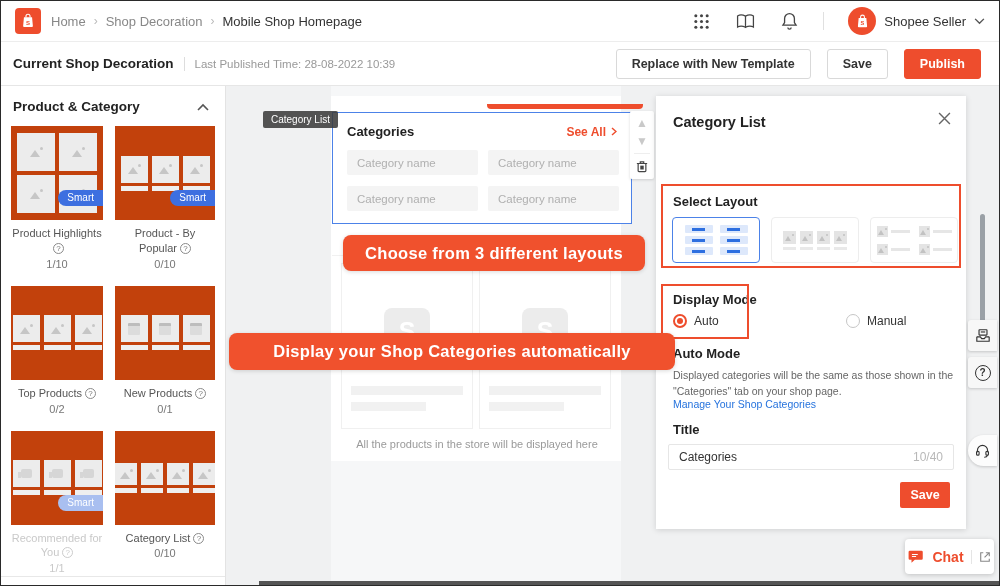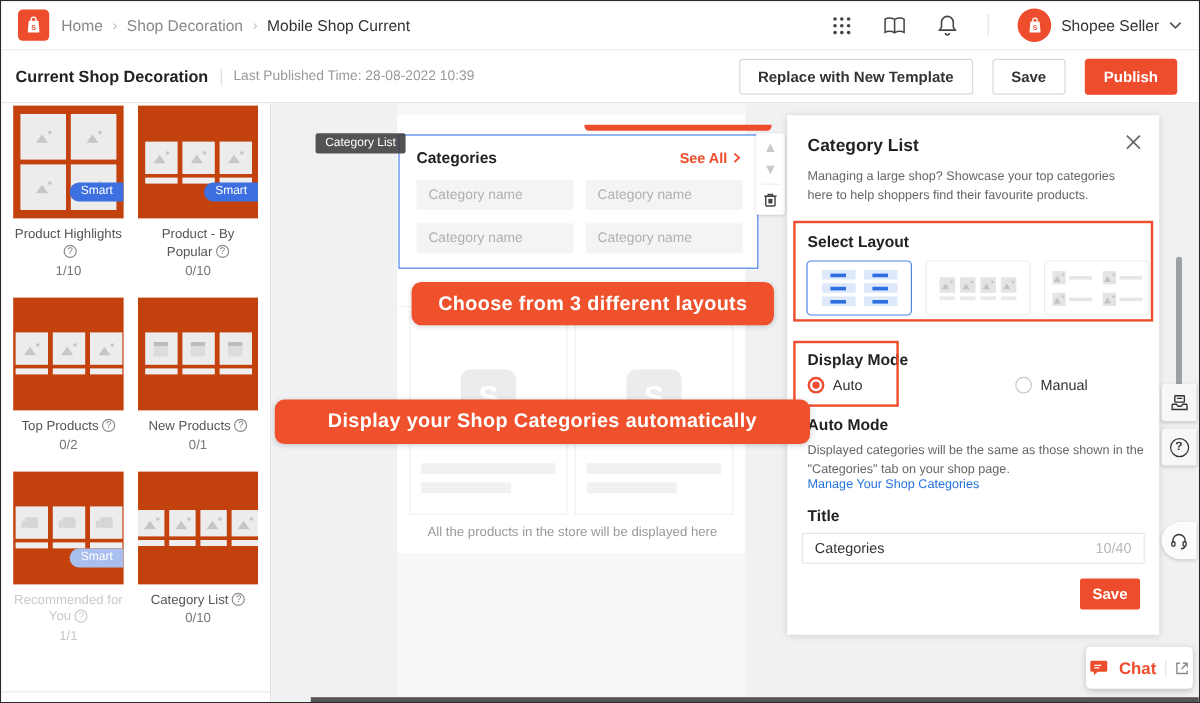--- a/index.html
+++ b/index.html
@@ -158,21 +158,21 @@
         <path d="M6.6 7h10.8l1.1 11.6a1.3 1.3 0 0 1-1.3 1.4H6.8a1.3 1.3 0 0 1-1.3-1.4z" fill="#fff"></path>
         <path d="M9.3 7.2V5.7a2.7 2.7 0 0 1 5.4 0v1.5" fill="none" stroke="#fff" stroke-width="1.5"></path>
         <text x="12" y="16.8" font-size="8" fill="#EE4D2D" text-anchor="middle" font-weight="bold">S</text>
       </svg>
     </div>
     <div class="crumbs">
       <span>Home</span>
       <span class="crumb-sep">›</span>
       <span>Shop Decoration</span>
       <span class="crumb-sep">›</span>
-      <span class="crumb-last">Mobile Shop Current</span>
+      <span class="crumb-last">Mobile Shop Homepage</span>
     </div>
     <div class="top-actions">
       <span class="tool-ic">
         <svg width="17" height="17" viewBox="0 0 18 18">
             <g fill="#444">
           <circle cx="3" cy="3" r="1.6"></circle>
               <circle cx="9" cy="3" r="1.6"></circle>
               <circle cx="15" cy="3" r="1.6"></circle>
           <circle cx="3" cy="9" r="1.6"></circle>
               <circle cx="9" cy="9" r="1.6"></circle>
@@ -216,20 +216,26 @@
     <span class="sub-divider"></span>
     <span class="sub-time">Last Published Time: 28-08-2022 10:39</span>
     <div class="sub-actions">
       <button class="btn">Replace with New Template</button>
       <button class="btn">Save</button>
       <button class="btn primary">Publish</button>
     </div>
   </div>
 
   <div class="sidebar">
+    <div class="sidebar-head">
+      <span class="sidebar-title">Product &amp; Category</span>
+      <svg width="12" height="8" viewBox="0 0 12 8">
+          <path d="M1 7l5-5 5 5" fill="none" stroke="#555" stroke-width="1.6"></path>
+        </svg>
+    </div>
     <div class="widgets">
 
       <div class="wcard">
         <div class="thumb">
           <div class="tgrid">
             <span class="sq">
                 <span class="img-g"></span>
               </span>
             <span class="sq">
                 <span class="img-g"></span>
@@ -460,21 +466,20 @@
 
     <div class="empty-note">All the products in the store will be displayed here</div>
 
     <div class="panel">
       <div class="panel-title">Category List</div>
       <div class="panel-close">
         <svg width="13" height="13" viewBox="0 0 12 12">
             <path d="M1 1l10 10M11 1L1 11" stroke="#666" stroke-width="1.3"></path>
           </svg>
       </div>
-      <div class="panel-desc">Managing a large shop? Showcase your top categories here to help shoppers find their favourite products.</div>
 
       <div class="hl hl1"></div>
       <div class="sec-label" style="left:17px; top:98px;">Select Layout</div>
       <div class="lay-row">
         <div class="laycard sel">
           <div class="lay1">
             <span class="pill">
                 <i></i>
               </span>
               <span class="pill">

